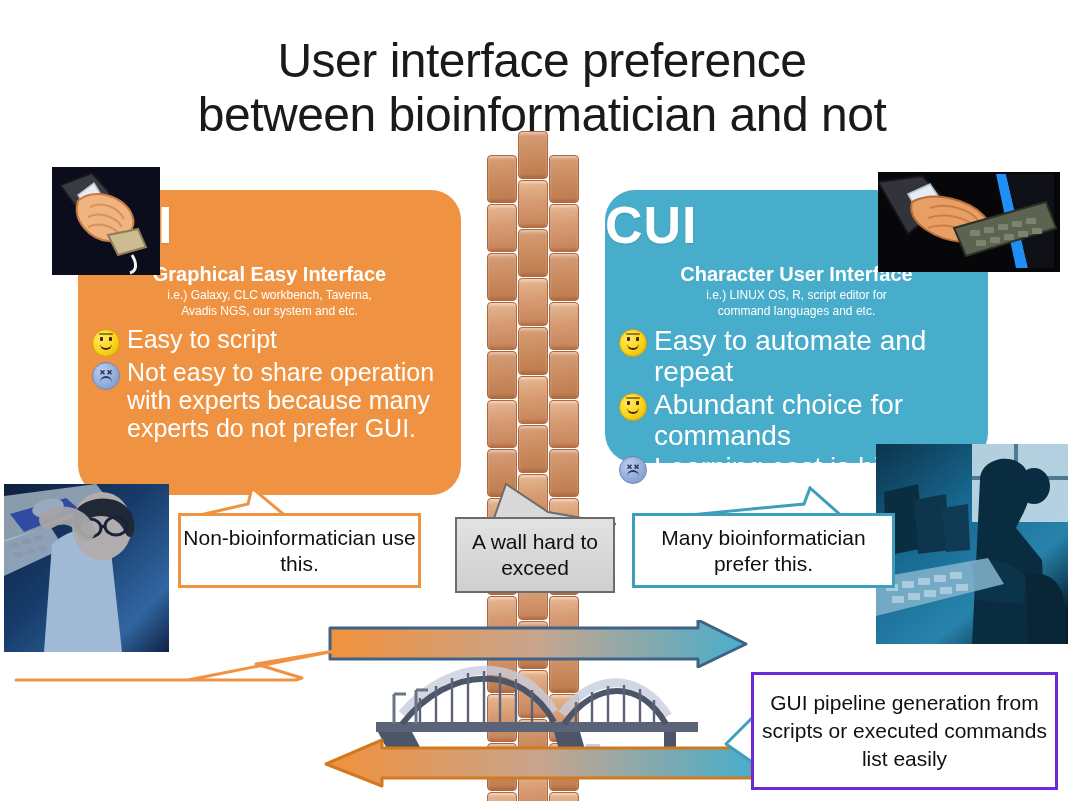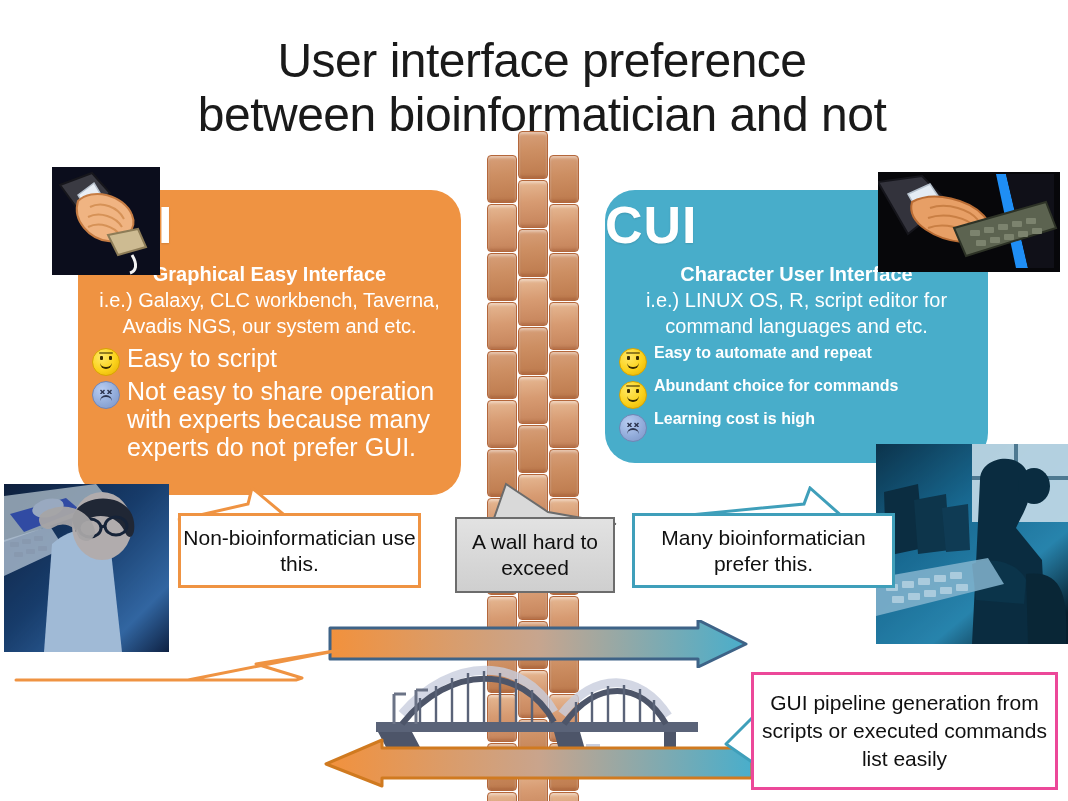--- a/index.html
+++ b/index.html
@@ -35,27 +35,27 @@
   #cui-panel{left:605px;top:190px;width:383px;height:273px;background:#48adca;}
   .panel-head{
     color:#ffffff;font-weight:bold;font-size:52px;
     letter-spacing:1px;margin-top:8px;line-height:1.05;
     text-shadow:0 1px 2px rgba(0,0,0,.12);
   }
   .panel-sub{
     text-align:center;color:#ffffff;font-weight:bold;font-size:20px;margin-top:10px;
   }
   .panel-ie{
-    text-align:center;color:#ffffff;font-size:20px;line-height:1.22;margin-top:2px;
+    text-align:center;color:#ffffff;font-size:12px;line-height:1.22;margin-top:2px;
     padding:0 14px;
   }
   .bullets{margin-top:6px;padding:0 0 0 14px;}
   .bullet{display:flex;align-items:flex-start;gap:7px;margin-bottom:1px;}
   .bullet .btxt{color:#fff;font-size:25px;line-height:1.12;}
-  #cui-panel .bullet .btxt{font-size:16px;font-weight:bold;}
+  #cui-panel .bullet .btxt{font-size:28px;}
 
   
   .face{width:26px;height:26px;border-radius:50%;flex:0 0 26px;margin-top:4px;position:relative;}
   .face.happy{background:radial-gradient(circle at 34% 30%,#ffe866 0%,#fbd21c 55%,#e3ad00 100%);border:1px solid #d8a400;}
   .face.sad{background:radial-gradient(circle at 34% 30%,#b9cdf2 0%,#8fa9d8 60%,#7d93c4 100%);border:1px solid #7185b5;}
   .face .eye{position:absolute;width:3px;height:4px;background:#3a2b00;border-radius:1px;top:7px;}
   .face .eye.l{left:7px;} .face .eye.r{right:7px;}
   .face.sad .eye{background:#2d3550;width:5px;height:5px;border-radius:0;
     clip-path:polygon(0 20%,20% 0,50% 30%,80% 0,100% 20%,70% 50%,100% 80%,80% 100%,50% 70%,20% 100%,0 80%,30% 50%);}
   .face .mouth{position:absolute;left:7px;right:7px;height:6px;border-radius:0 0 10px 10px;
@@ -88,21 +88,21 @@
   #arrow-left{position:absolute;left:322px;top:738px;width:432px;height:50px;}
 
   
   #bridge{position:absolute;left:372px;top:648px;width:330px;height:132px;}
 
   
   .bottombox{position:absolute;box-sizing:border-box;background:#fff;
     display:flex;align-items:center;justify-content:center;text-align:center;
     font-size:21px;color:#101010;line-height:1.33;}
   #bb-left{left:14px;top:676px;width:299px;height:118px;border:3px solid #ef9342;}
-  #bb-right{left:751px;top:672px;width:307px;height:118px;border:3px solid #ec4899;}
+  #bb-right{left:751px;top:672px;width:307px;height:118px;border:3px solid #6d28d9;}
 
   .connector{position:absolute;}
 </style>
 </head>
 <body>
 
 <div id="slide">
 
   <div id="title">
     <span class="l">User interface preference</span>

